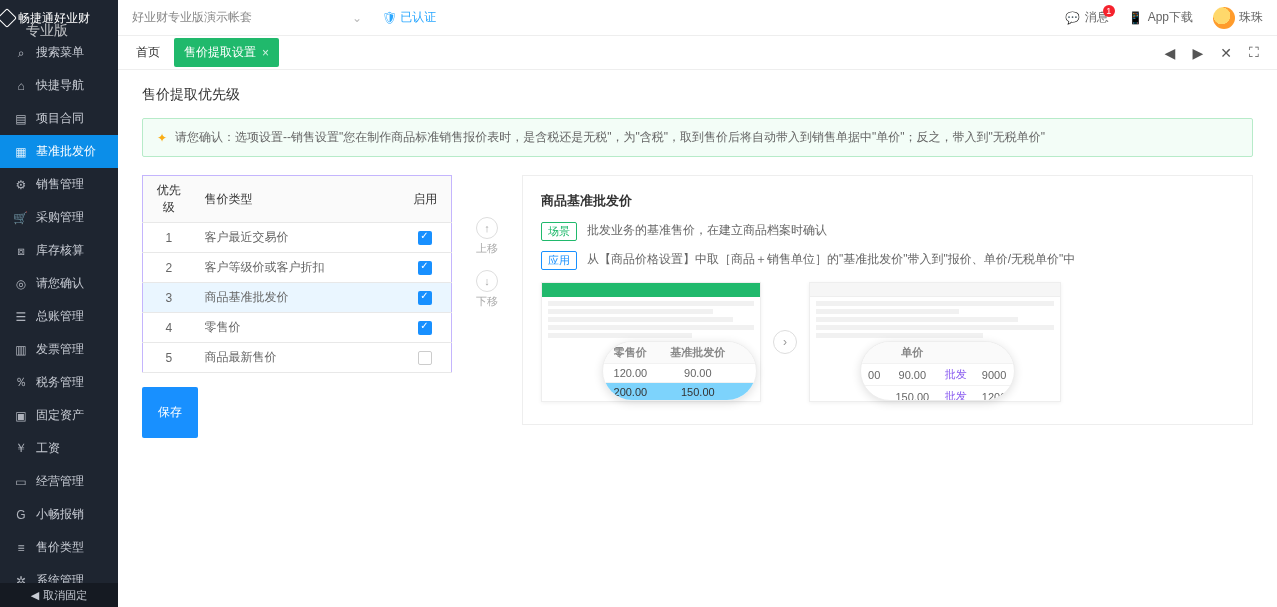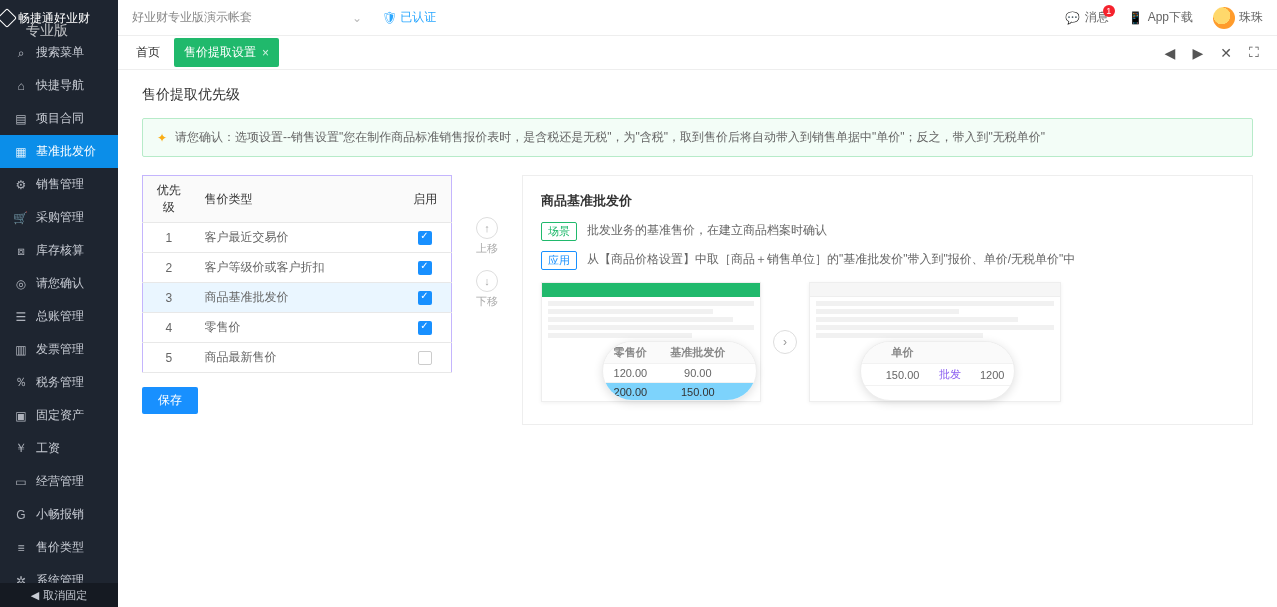--- a/index.html
+++ b/index.html
@@ -49,21 +49,21 @@
 .tbl { width: 100%; border: 1px solid #c4b5fd; border-collapse: collapse; font-size: 12px; }
 .tbl th, .tbl td { border-bottom: 1px solid #e8e8e8; padding: 6px 10px; text-align: left; font-weight: normal; color: #666; }
 .tbl th { background: #fafafa; color: #333; }
 .tbl td.center, .tbl th.center { text-align: center; }
 .tbl tr.sel td { background: #eaf6ff; }
 .cb { width: 14px; height: 14px; border-radius: 2px; display: inline-block; vertical-align: middle; }
 .cb.on { background: #1890ff; position: relative; }
 .cb.on::after { content: "✓"; color: #fff; font-size: 10px; position: absolute; left: 2px; top: -1px; }
 .cb.off { border: 1px solid #ccc; background: #fff; }
 
-.btn-save { margin-top: 14px; background: #1890ff; color: #fff; border: none; padding: 5px 16px; border-radius: 2px; cursor: pointer; font-size: 12px; }
+.btn-save { margin-top: 14px; background: #1890ff; color: #fff; border: none; padding: 17px 16px; border-radius: 2px; cursor: pointer; font-size: 12px; }
 
 
 .detail { flex: 1; border: 1px solid #eee; padding: 16px 18px 22px; }
 .detail h3 { font-size: 13px; font-weight: 600; margin-bottom: 12px; }
 .kv { display: flex; gap: 10px; margin-bottom: 10px; align-items: flex-start; font-size: 12px; }
 .tag { border: 1px solid; padding: 1px 6px; border-radius: 2px; font-size: 11px; flex-shrink: 0; }
 .tag.green { color: #20b96c; border-color: #20b96c; }
 .tag.blue  { color: #1890ff; border-color: #1890ff; }
 .kv-text { color: #666; }
 
@@ -334,20 +334,26 @@
               <div class="lens lens-b">
                 <table>
                   <tbody>
                       <tr>
                         <th></th>
                         <th>单价</th>
                         <th></th>
                         <th></th>
                       </tr>
                   <tr>
+                        <td>00</td>
+                        <td>90.00</td>
+                        <td class="pur">批发</td>
+                        <td>9000</td>
+                      </tr>
+                  <tr>
                         <td></td>
                         <td>150.00</td>
                         <td class="pur">批发</td>
                         <td>1200</td>
                       </tr>
                 </tbody>
                   </table>
               </div>
             </div>
           </div>

